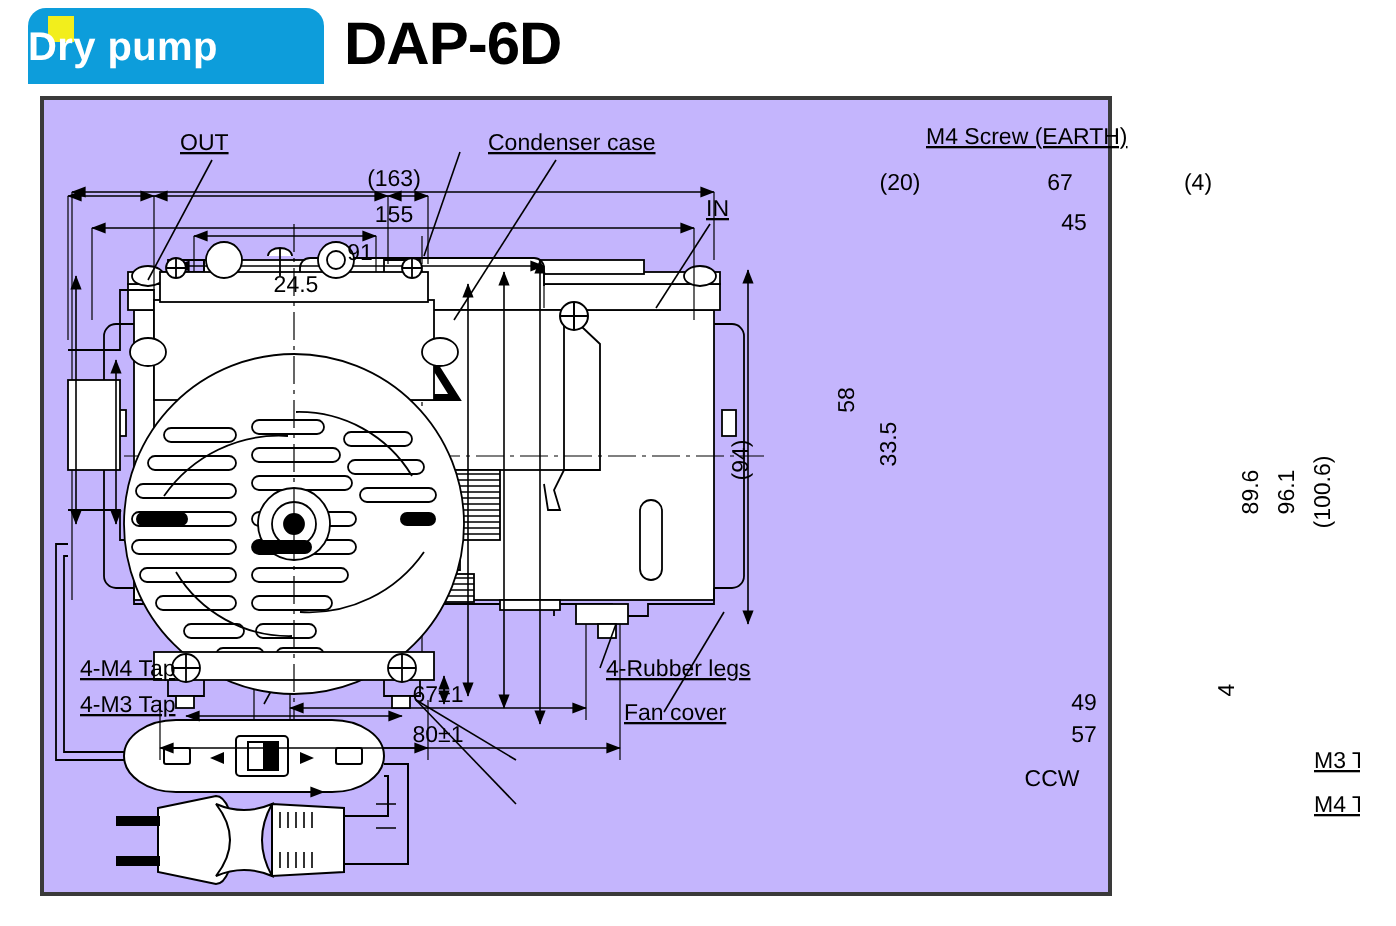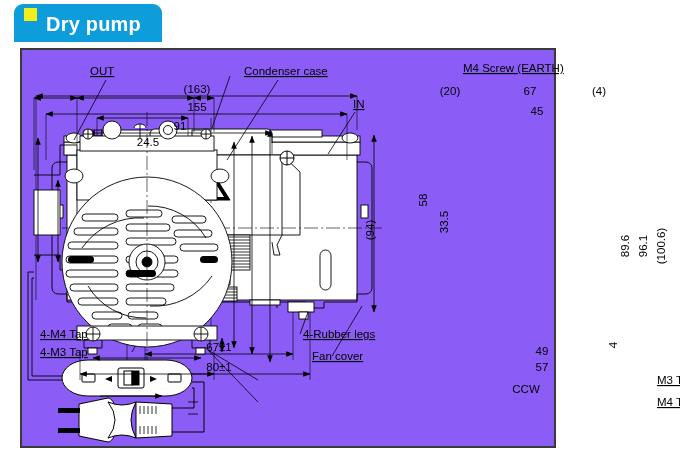--- a/index.html
+++ b/index.html
@@ -5,44 +5,45 @@
   html,body{margin:0;padding:0;background:#ffffff;}
   body{width:698px;height:463px;position:relative;overflow:hidden;
        font-family:"Liberation Sans",sans-serif;color:#000;}
 
   
   #header{position:absolute;left:0;top:0;width:698px;height:46px;}
   #badge{position:absolute;left:14px;top:4px;width:148px;height:38px;
          background:#0d9ddb;border-radius:9px 9px 0 0;}
   #badge-square{position:absolute;left:10px;top:4px;width:13px;height:13px;background:#f2ee1c;}
   #badge-label{position:absolute;left:14px;top:10px;width:127px;height:28px;
-               text-align:right;font-size:20px;font-weight:bold;color:#ffffff;
+               text-align:left;font-size:20px;font-weight:bold;color:#ffffff;
                letter-spacing:0.2px;line-height:28px;}
   #model-title{position:absolute;left:172px;top:3px;font-size:30px;font-weight:bold;
                letter-spacing:-0.5px;line-height:40px;}
   #see-page{position:absolute;left:306px;top:11px;font-size:19px;line-height:30px;}
 
   
   #frame{position:absolute;left:20px;top:48px;width:536px;height:400px;
-         border:2px solid #3a3a3a;box-sizing:border-box;background:#8b5cf6;}
+         border:2px solid #3a3a3a;box-sizing:border-box;background:#c4b5fd;}
   #frame-inner{position:absolute;left:0;top:0;width:100%;height:100%;}
 
   svg{display:block;}
   .lblu{font-family:"Liberation Sans",sans-serif;font-size:11.5px;fill:#000;
         text-decoration:underline;}
   .dim{font-family:"Liberation Sans",sans-serif;font-size:11.5px;fill:#000;text-anchor:middle;}
 </style>
 </head>
 <body>
 
 <div id="header">
   <div id="badge">
     <div id="badge-square"></div>
   </div>
   <div id="badge-label">Dry pump</div>
+  <div id="model-title">DAP-6D</div>
 </div>
 
 <div id="frame">
 <div id="frame-inner">
 <svg width="658" height="396" viewBox="0 0 658 396">
   <defs>
     <marker id="ar" markerWidth="9" markerHeight="7" refX="8.5" refY="3.5" orient="auto">
       <path d="M0,0 L9,3.5 L0,7 z" fill="#000"></path>
     </marker>
     <marker id="arS" markerWidth="9" markerHeight="7" refX="0.5" refY="3.5" orient="auto">

